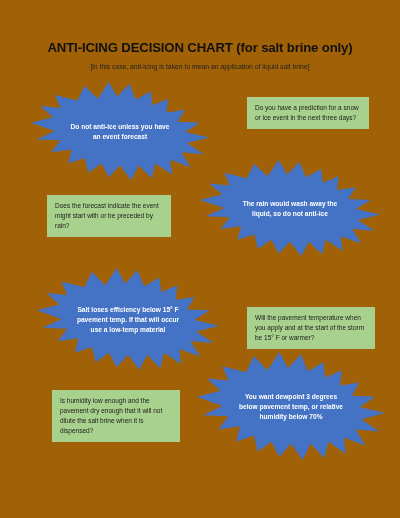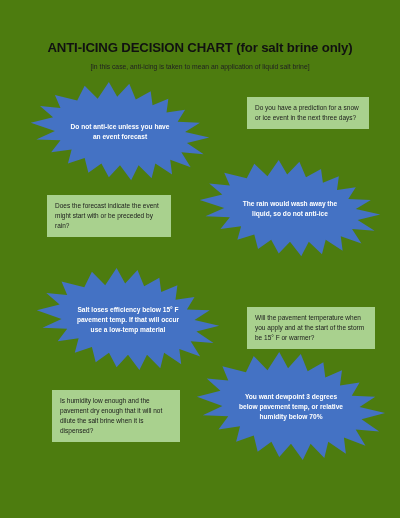--- a/index.html
+++ b/index.html
@@ -4,21 +4,21 @@
 <style>
   html, body {
     margin: 0;
     padding: 0;
     background: #ffffff;
   }
   #page {
     position: relative;
     width: 400px;
     height: 518px;
-    background: #4d7c0f;
+    background: #a16207;
     overflow: hidden;
     font-family: "Liberation Sans", sans-serif;
     -webkit-font-smoothing: antialiased;
   }
 
   
   #title-block {
     position: absolute;
     left: 0;
     top: 40px;

